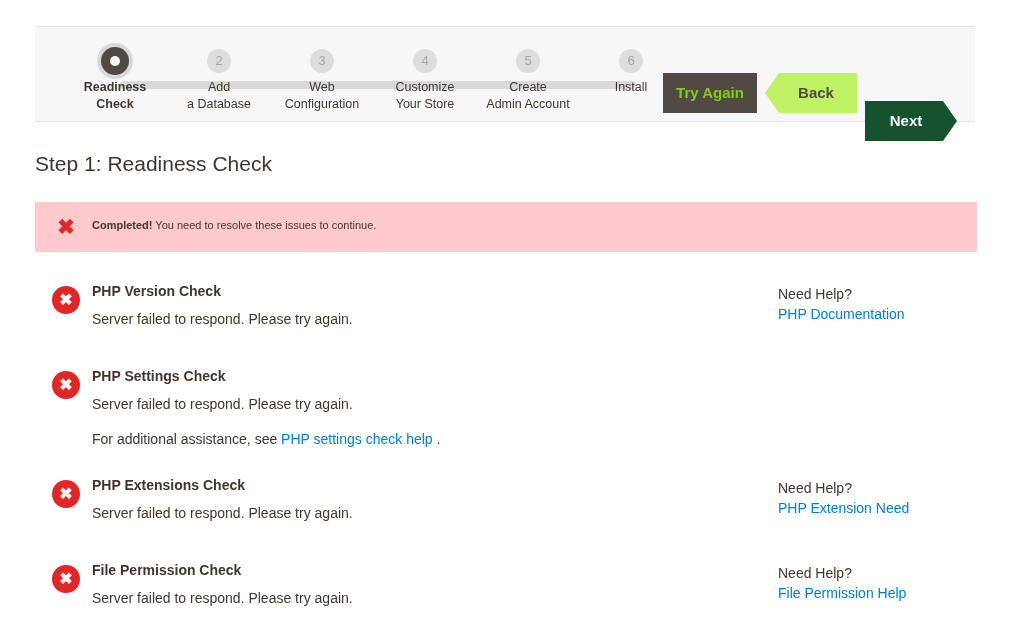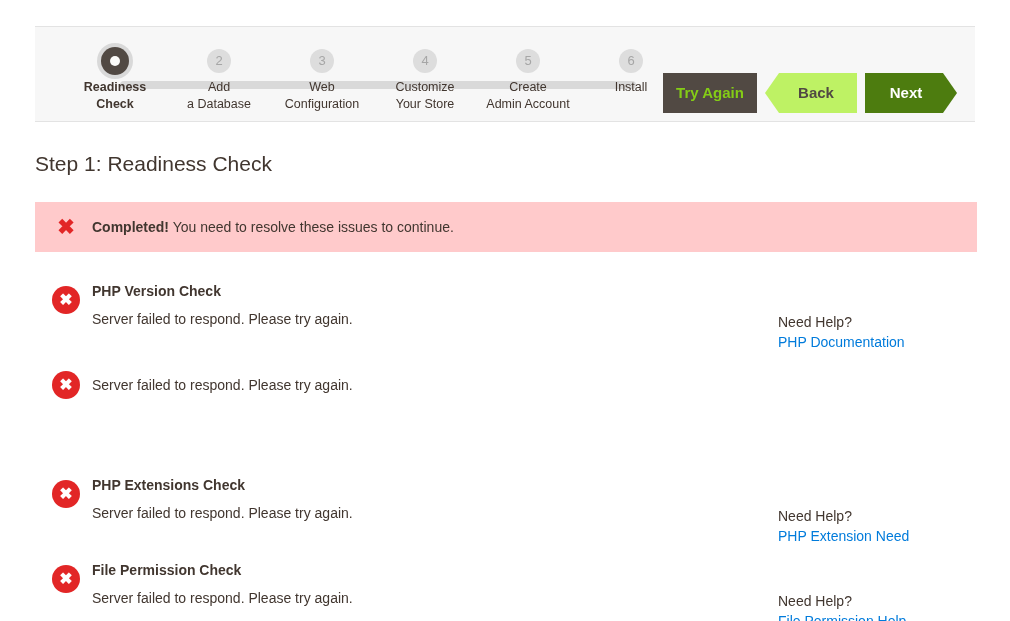--- a/index.html
+++ b/index.html
@@ -129,24 +129,25 @@
     margin-left: 8px;
     background: #bef264;
     color: #514943;
     clip-path: polygon(14px 0, 100% 0, 100% 100%, 14px 100%, 0 50%);
     padding-left: 10px;
   }
 
   .btn-next {
     width: 92px;
     margin-left: 8px;
-    background: #4d7c0f;
+    background: #14532d;
     color: #ffffff;
     clip-path: polygon(0 0, calc(100% - 14px) 0, 100% 50%, calc(100% - 14px) 100%, 0 100%);
     padding-right: 10px;
+    margin-top: 28px;
   }
 
   
   .page-title {
     position: absolute;
     left: 35px;
     top: 152px;
     font-size: 21px;
     font-weight: normal;
     color: #41362f;
@@ -173,21 +174,21 @@
     color: #e22626;
     font-size: 21px;
     font-weight: bold;
     line-height: 20px;
     text-align: center;
   }
   .banner .msg {
     position: absolute;
     left: 57px;
     top: 17px;
-    font-size: 14px;
+    font-size: 11px;
     text-align: center;
   }
   .banner .msg b { font-weight: bold; }
 
   
   .checks {
     position: absolute;
     left: 35px;
     top: 276px;
     width: 942px;
@@ -245,21 +246,20 @@
     color: #007bdb;
     text-decoration: none;
     cursor: pointer;
   }
 
   .help-col {
     position: absolute;
     left: 743px;
     top: 8px;
     width: 200px;
-    margin-top: 28px;
   }
   .help-title {
     font-size: 14px;
     color: #41362f;
     line-height: 20px;
   }
   .help-link {
     font-size: 14px;
     line-height: 20px;
   }
@@ -328,21 +328,23 @@
       <div class="check-icon">✖</div>
       <div class="check-body">
         <div class="check-title">PHP Version Check</div>
         <div class="check-desc">Server failed to respond. Please try again.</div>
       </div>
       <div class="help-col"><div class="help-title">Need Help?</div><a class="link help-link">PHP Documentation</a></div>
     </div>
     <div class="check-row" style="height: 109px;">
       <div class="check-icon">✖</div>
       <div class="check-body">
+        <div class="check-title">PHP Settings Check</div>
         <div class="check-desc">Server failed to respond. Please try again.</div>
+        <div class="check-note"><span>For additional assistance, see </span><a class="link">PHP settings check help</a><span> .</span></div>
       </div>
     </div>
     <div class="check-row" style="height: 85px;">
       <div class="check-icon">✖</div>
       <div class="check-body">
         <div class="check-title">PHP Extensions Check</div>
         <div class="check-desc">Server failed to respond. Please try again.</div>
       </div>
       <div class="help-col"><div class="help-title">Need Help?</div><a class="link help-link">PHP Extension Need</a></div>
     </div>

